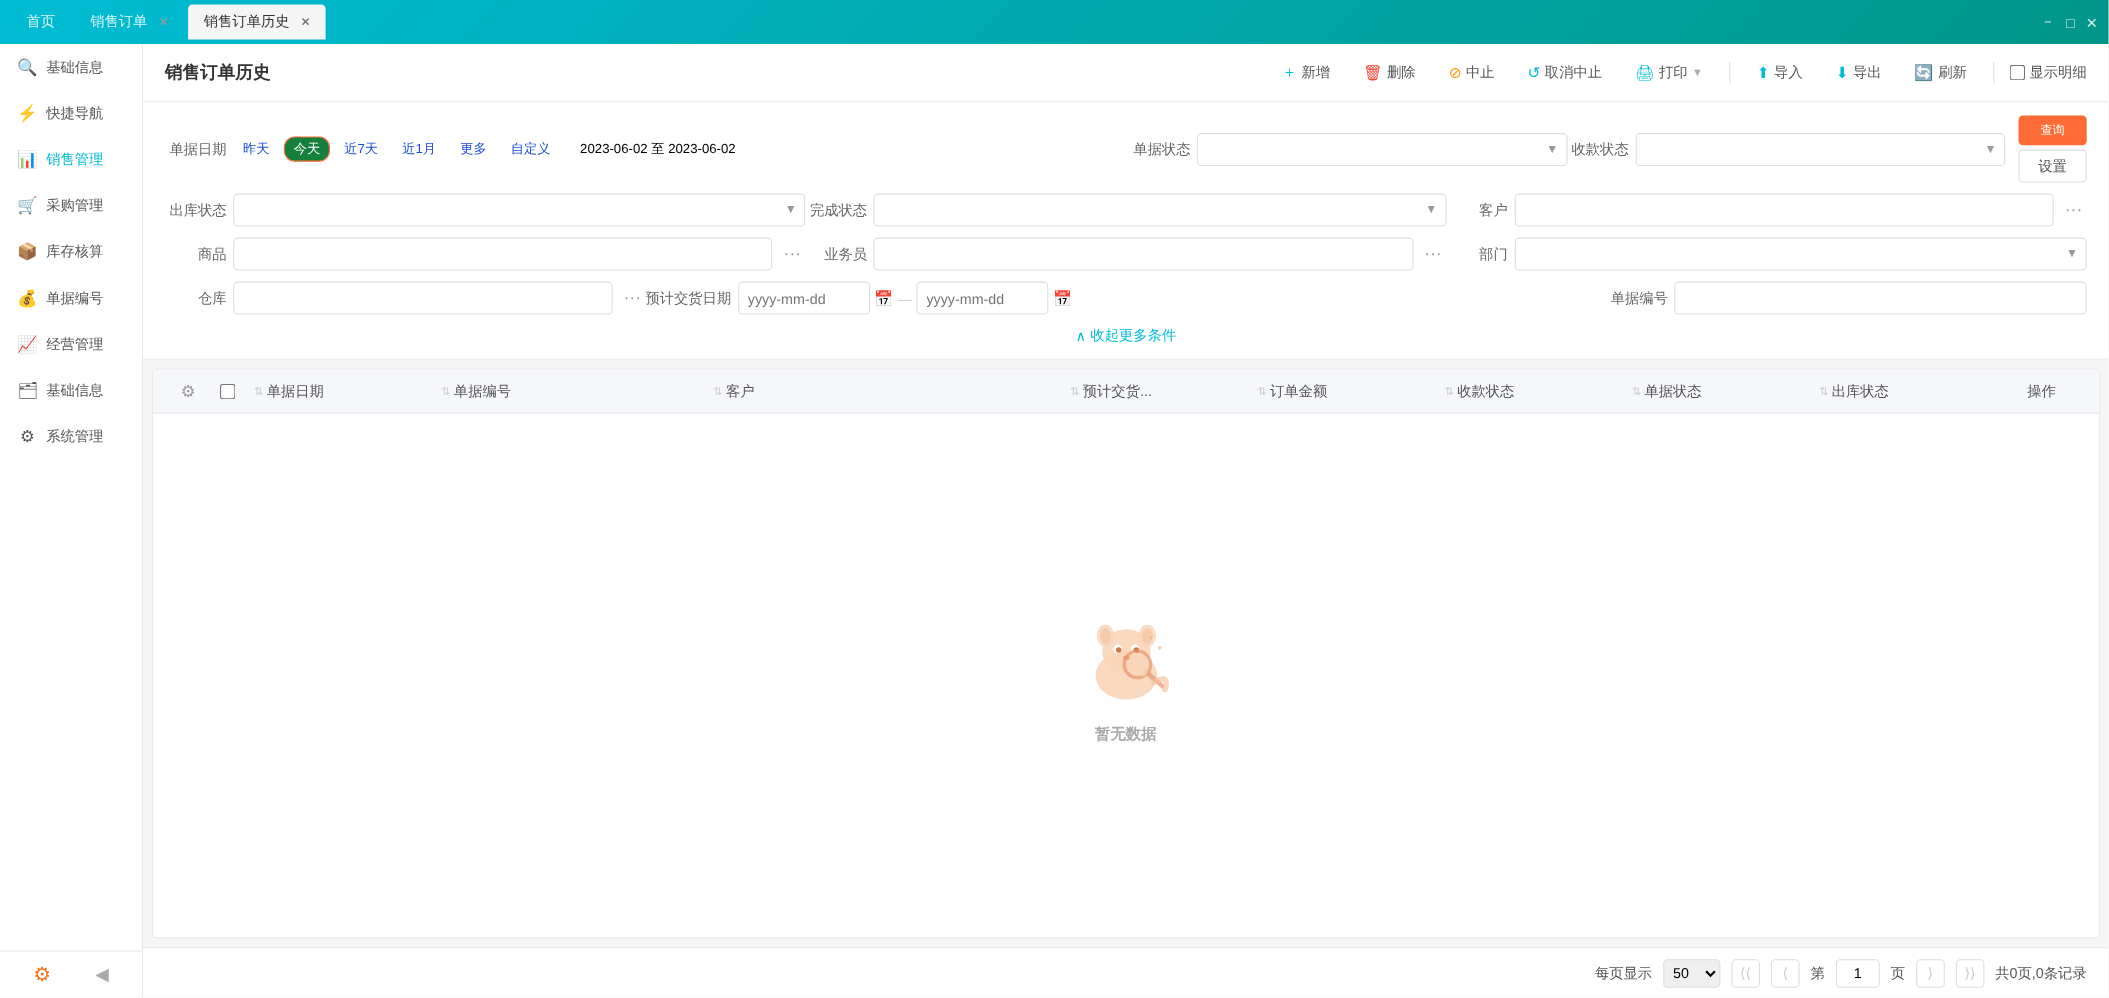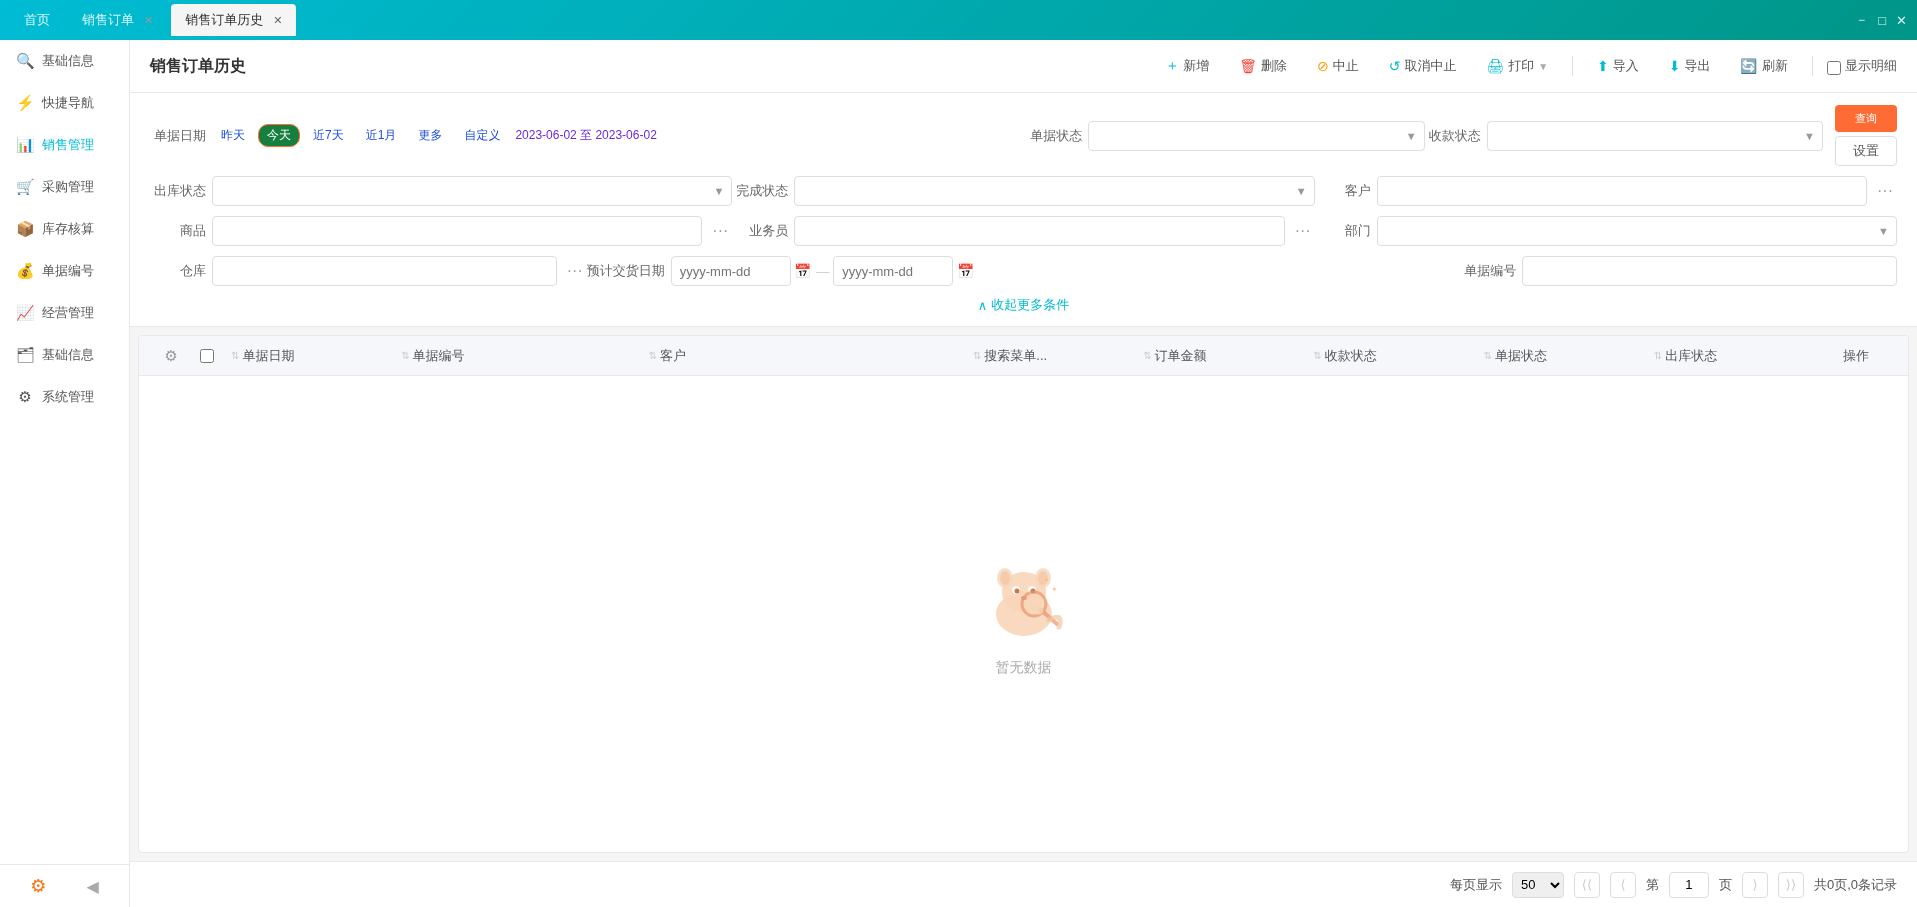--- a/index.html
+++ b/index.html
@@ -104,21 +104,21 @@
       border: none; background: none;
       cursor: pointer;
       color: #555;
       font-size: 13px;
       border-radius: 4px;
       transition: background 0.15s;
     }
     .toolbar-btn .icon { color: #00bcd4; font-size: 14px; }
     .toolbar-btn .icon.red { color: #f44336; }
     .toolbar-btn .icon.orange { color: #ff9800; }
-    .display-dense { display: flex; align-items: flex-end; gap: 4px; font-size: 13px; color: #555; }
+    .display-dense { display: flex; align-items: center; gap: 4px; font-size: 13px; color: #555; }
     .display-dense input[type=checkbox] { width: 14px; height: 14px; }
 
     
     .filter-area {
       background: #fff;
       padding: 12px 20px;
       border-bottom: 1px solid #e8e8e8;
       flex-shrink: 0;
     }
     .filter-row {
@@ -162,22 +162,22 @@
       color: #1d4ed8;
       border: 1px solid transparent;
     }
     .date-tab.active {
       background: #15803d;
       color: #fff;
       border-color: #ff6b35;
     }
     .date-range {
       font-size: 12px;
-      color: #6d28d9;
-      margin-left: 0;
+      color: #000000;
+      margin-left: 12px;
     }
     .filter-select-wrapper {
       flex: 1;
       position: relative;
       display: flex;
       align-items: center;
     }
     .filter-select-wrapper select {
       width: 100%;
       height: 30px;
@@ -308,21 +308,21 @@
       gap: 12px;
     }
 
     
     .empty-state {
       display: flex;
       flex-direction: column;
       align-items: center;
       gap: 12px;
     }
-    .empty-text { color: #aaa; font-size: 14px; }
+    .empty-text { color: #aaa; font-size: 14px; font-weight: bold; }
 
     
     .pagination {
       height: 46px;
       background: #fff;
       border-top: 1px solid #e8e8e8;
       display: flex;
       align-items: center;
       justify-content: flex-end;
       padding: 0 20px;
@@ -613,21 +613,21 @@
         <div class="table-header-cell col-order-no">
           <span style="color:#ccc;font-size:10px">⇅</span>
           <span>单据编号</span>
         </div>
         <div class="table-header-cell col-customer">
           <span style="color:#ccc;font-size:10px">⇅</span>
           <span>客户</span>
         </div>
         <div class="table-header-cell col-delivery">
           <span style="color:#ccc;font-size:10px">⇅</span>
-          <span>搜索菜单...</span>
+          <span>预计交货...</span>
         </div>
         <div class="table-header-cell col-amount">
           <span style="color:#ccc;font-size:10px">⇅</span>
           <span>订单金额</span>
         </div>
         <div class="table-header-cell col-pay-status">
           <span style="color:#ccc;font-size:10px">⇅</span>
           <span>收款状态</span>
         </div>
         <div class="table-header-cell col-order-status">

